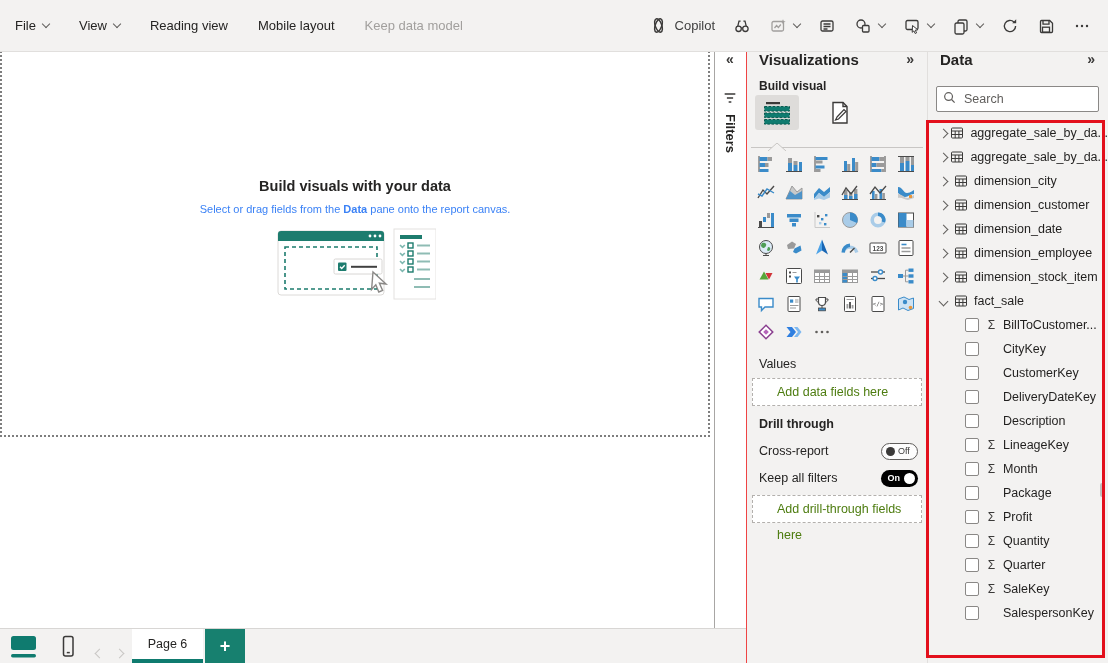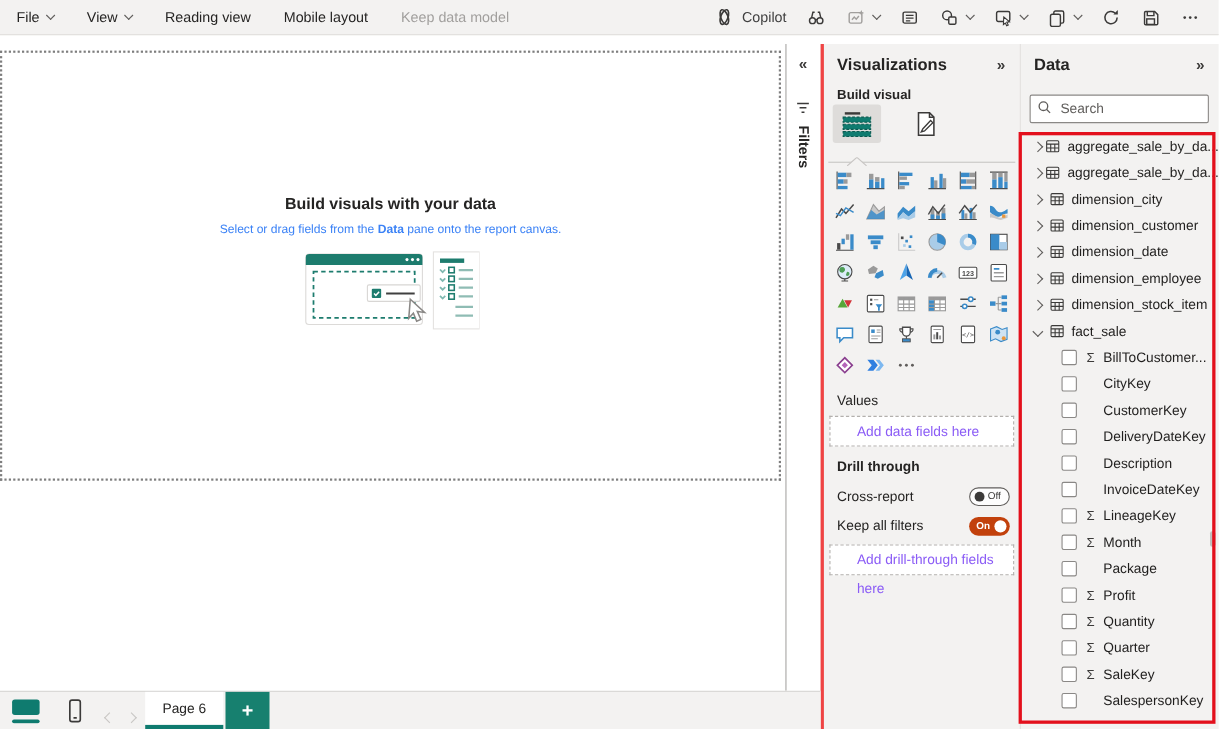--- a/index.html
+++ b/index.html
@@ -1,20 +1,20 @@
 <!DOCTYPE html>
 <html><head>
 <meta charset="utf-8">
 <style>
   html,body{margin:0;padding:0;}
   body{width:1108px;height:663px;position:relative;overflow:hidden;background:#fff;
        font-family:"Liberation Sans","DejaVu Sans",sans-serif;color:#252423;cursor:default;
        -webkit-user-select:none;user-select:none;}
   
-  #toolbar{position:absolute;left:0;top:0;width:1108px;height:32px;background:#f3f2f1;
+  #toolbar{position:absolute;left:0;top:0;width:1108px;height:52px;background:#f3f2f1;
            border-bottom:1px solid #e1dfdd;box-sizing:border-box;display:flex;align-items:center;z-index:5;}
   #menu-left{display:flex;align-items:center;height:100%;}
   .menu-item{display:flex;align-items:center;padding:0 15px;height:100%;font-size:13px;cursor:pointer;}
   .menu-item.disabled{color:#a19f9d;cursor:default;}
   #toolbar-actions{position:absolute;right:8px;top:0;height:100%;display:flex;align-items:center;}
   .tool-btn{display:flex;align-items:center;padding:0 9px;height:100%;cursor:pointer;background:none;border:none;font-family:inherit;}
   .tool-btn .tlabel{font-size:13px;color:#404040;margin-left:7px;}
   .chev-sm{display:inline-block;width:5px;height:5px;border-right:1.1px solid #605e5c;border-bottom:1.1px solid #605e5c;
            transform:rotate(45deg);margin-left:7px;margin-top:-3px;}
   
@@ -26,46 +26,46 @@
   #illustration{margin-top:13px;display:inline-block;}
   
   #filters-strip{position:absolute;left:714px;top:40px;width:31px;height:588px;background:#fff;
                  border-left:1px solid #a8a6a4;box-sizing:border-box;text-align:center;}
   .pane-chev{font-size:14px;font-weight:700;color:#3b3a39;cursor:pointer;}
   #filters-collapse{position:absolute;top:10px;left:0;right:0;}
   #filter-icon{position:absolute;top:50px;left:7px;}
   #filters-vert{position:absolute;top:74px;left:8px;writing-mode:vertical-rl;font-size:13px;font-weight:700;color:#252423;}
   
   #viz-panel{position:absolute;left:746px;top:40px;width:181px;height:623px;background:#f3f2f1;
-             border-left:3px solid #ef4444;box-sizing:border-box;font-size:12.5px;}
+             border-left:1px solid #ef4444;box-sizing:border-box;font-size:12.5px;}
   .pane-title{font-size:15px;font-weight:700;color:#252423;}
   #viz-title{position:absolute;top:11px;left:12px;}
   #viz-collapse{position:absolute;top:11px;right:13px;}
   #build-visual-label{position:absolute;top:39px;left:12px;font-size:12px;font-weight:700;}
   #build-mode{position:absolute;top:55px;left:8px;width:44px;height:35px;background:#dedcda;border-radius:3px;
               display:flex;align-items:center;justify-content:center;cursor:pointer;}
   #format-mode{position:absolute;top:58px;left:78px;width:32px;height:30px;display:flex;align-items:center;justify-content:center;cursor:pointer;}
   #mode-divider{position:absolute;top:107px;left:4px;right:4px;height:1px;background:#c8c6c4;}
   #mode-caret{position:absolute;top:100px;left:21px;}
   #gallery{position:absolute;top:110px;left:5px;display:grid;grid-template-columns:repeat(6,28px);grid-auto-rows:28px;}
   .vis-cell{width:26px;height:26px;margin:1px;display:flex;align-items:center;justify-content:center;cursor:pointer;border-radius:2px;}
   #values-label{position:absolute;top:317px;left:12px;color:#252423;}
   .dropzone{position:absolute;left:5px;right:5px;height:26px;line-height:26px;background:#fff;
-            border:1px dashed #b3b0ad;padding-left:24px;font-size:12.5px;color:#8b5cf6;box-sizing:content-box;cursor:pointer;}
+            border:1px dashed #b3b0ad;padding-left:24px;font-size:12.5px;color:#4d7c0f;box-sizing:content-box;cursor:pointer;}
   #values-drop{top:338px;}
   #drill-label{position:absolute;top:377px;left:12px;font-weight:700;}
   .drill-row{position:absolute;left:12px;right:9px;display:flex;justify-content:space-between;align-items:center;height:18px;}
   #cross-row{top:402px;}
   #keep-row{top:429px;}
   #drill-drop{top:455px;}
   .toggle{width:37px;height:17px;border-radius:9px;display:flex;align-items:center;box-sizing:border-box;cursor:pointer;}
   .toggle.off{border:1px solid #605e5c;background:#fdfdfd;justify-content:flex-start;padding:0 4px;gap:3px;}
   .toggle.off .knob{width:9px;height:9px;border-radius:50%;background:#3b3a39;}
   .toggle.off .tstate{font-size:9px;color:#3b3a39;}
-  .toggle.on{background:#c2410c;justify-content:flex-end;padding:0 3px;gap:4px;}
+  .toggle.on{background:#000000;justify-content:flex-end;padding:0 3px;gap:4px;}
   .toggle.on .tstate{font-size:9px;color:#fff;font-weight:700;}
   .toggle.on .knob{width:11px;height:11px;border-radius:50%;background:#fff;}
   
   #data-panel{position:absolute;left:927px;top:40px;width:181px;height:623px;background:#f3f2f1;
               border-left:1px solid #e1dfdd;box-sizing:border-box;font-size:12.5px;}
   #data-title{position:absolute;top:11px;left:12px;}
   #data-collapse{position:absolute;top:11px;right:13px;}
   #search-box{position:absolute;left:8px;top:46px;right:9px;height:24px;background:#fff;border:1px solid #8a8886;
               border-radius:2px;display:flex;align-items:center;padding:0 6px;gap:6px;}
   #search-box input{border:none;outline:none;flex:1;font-size:12.5px;font-family:inherit;background:transparent;color:#252423;min-width:0;}
@@ -765,25 +765,20 @@
         <span class="sigma"></span>
         <span class="fname">DeliveryDateKey</span>
       </div>
       <div class="frow">
         <span class="checkbox"></span>
         <span class="sigma"></span>
         <span class="fname">Description</span>
       </div>
       <div class="frow">
         <span class="checkbox"></span>
-        <span class="sigma"></span>
-        <span class="fname">InvoiceDateKey</span>
-      </div>
-      <div class="frow">
-        <span class="checkbox"></span>
         <span class="sigma">Σ</span>
         <span class="fname">LineageKey</span>
       </div>
       <div class="frow">
         <span class="checkbox"></span>
         <span class="sigma">Σ</span>
         <span class="fname">Month</span>
       </div>
       <div class="frow">
         <span class="checkbox"></span>

